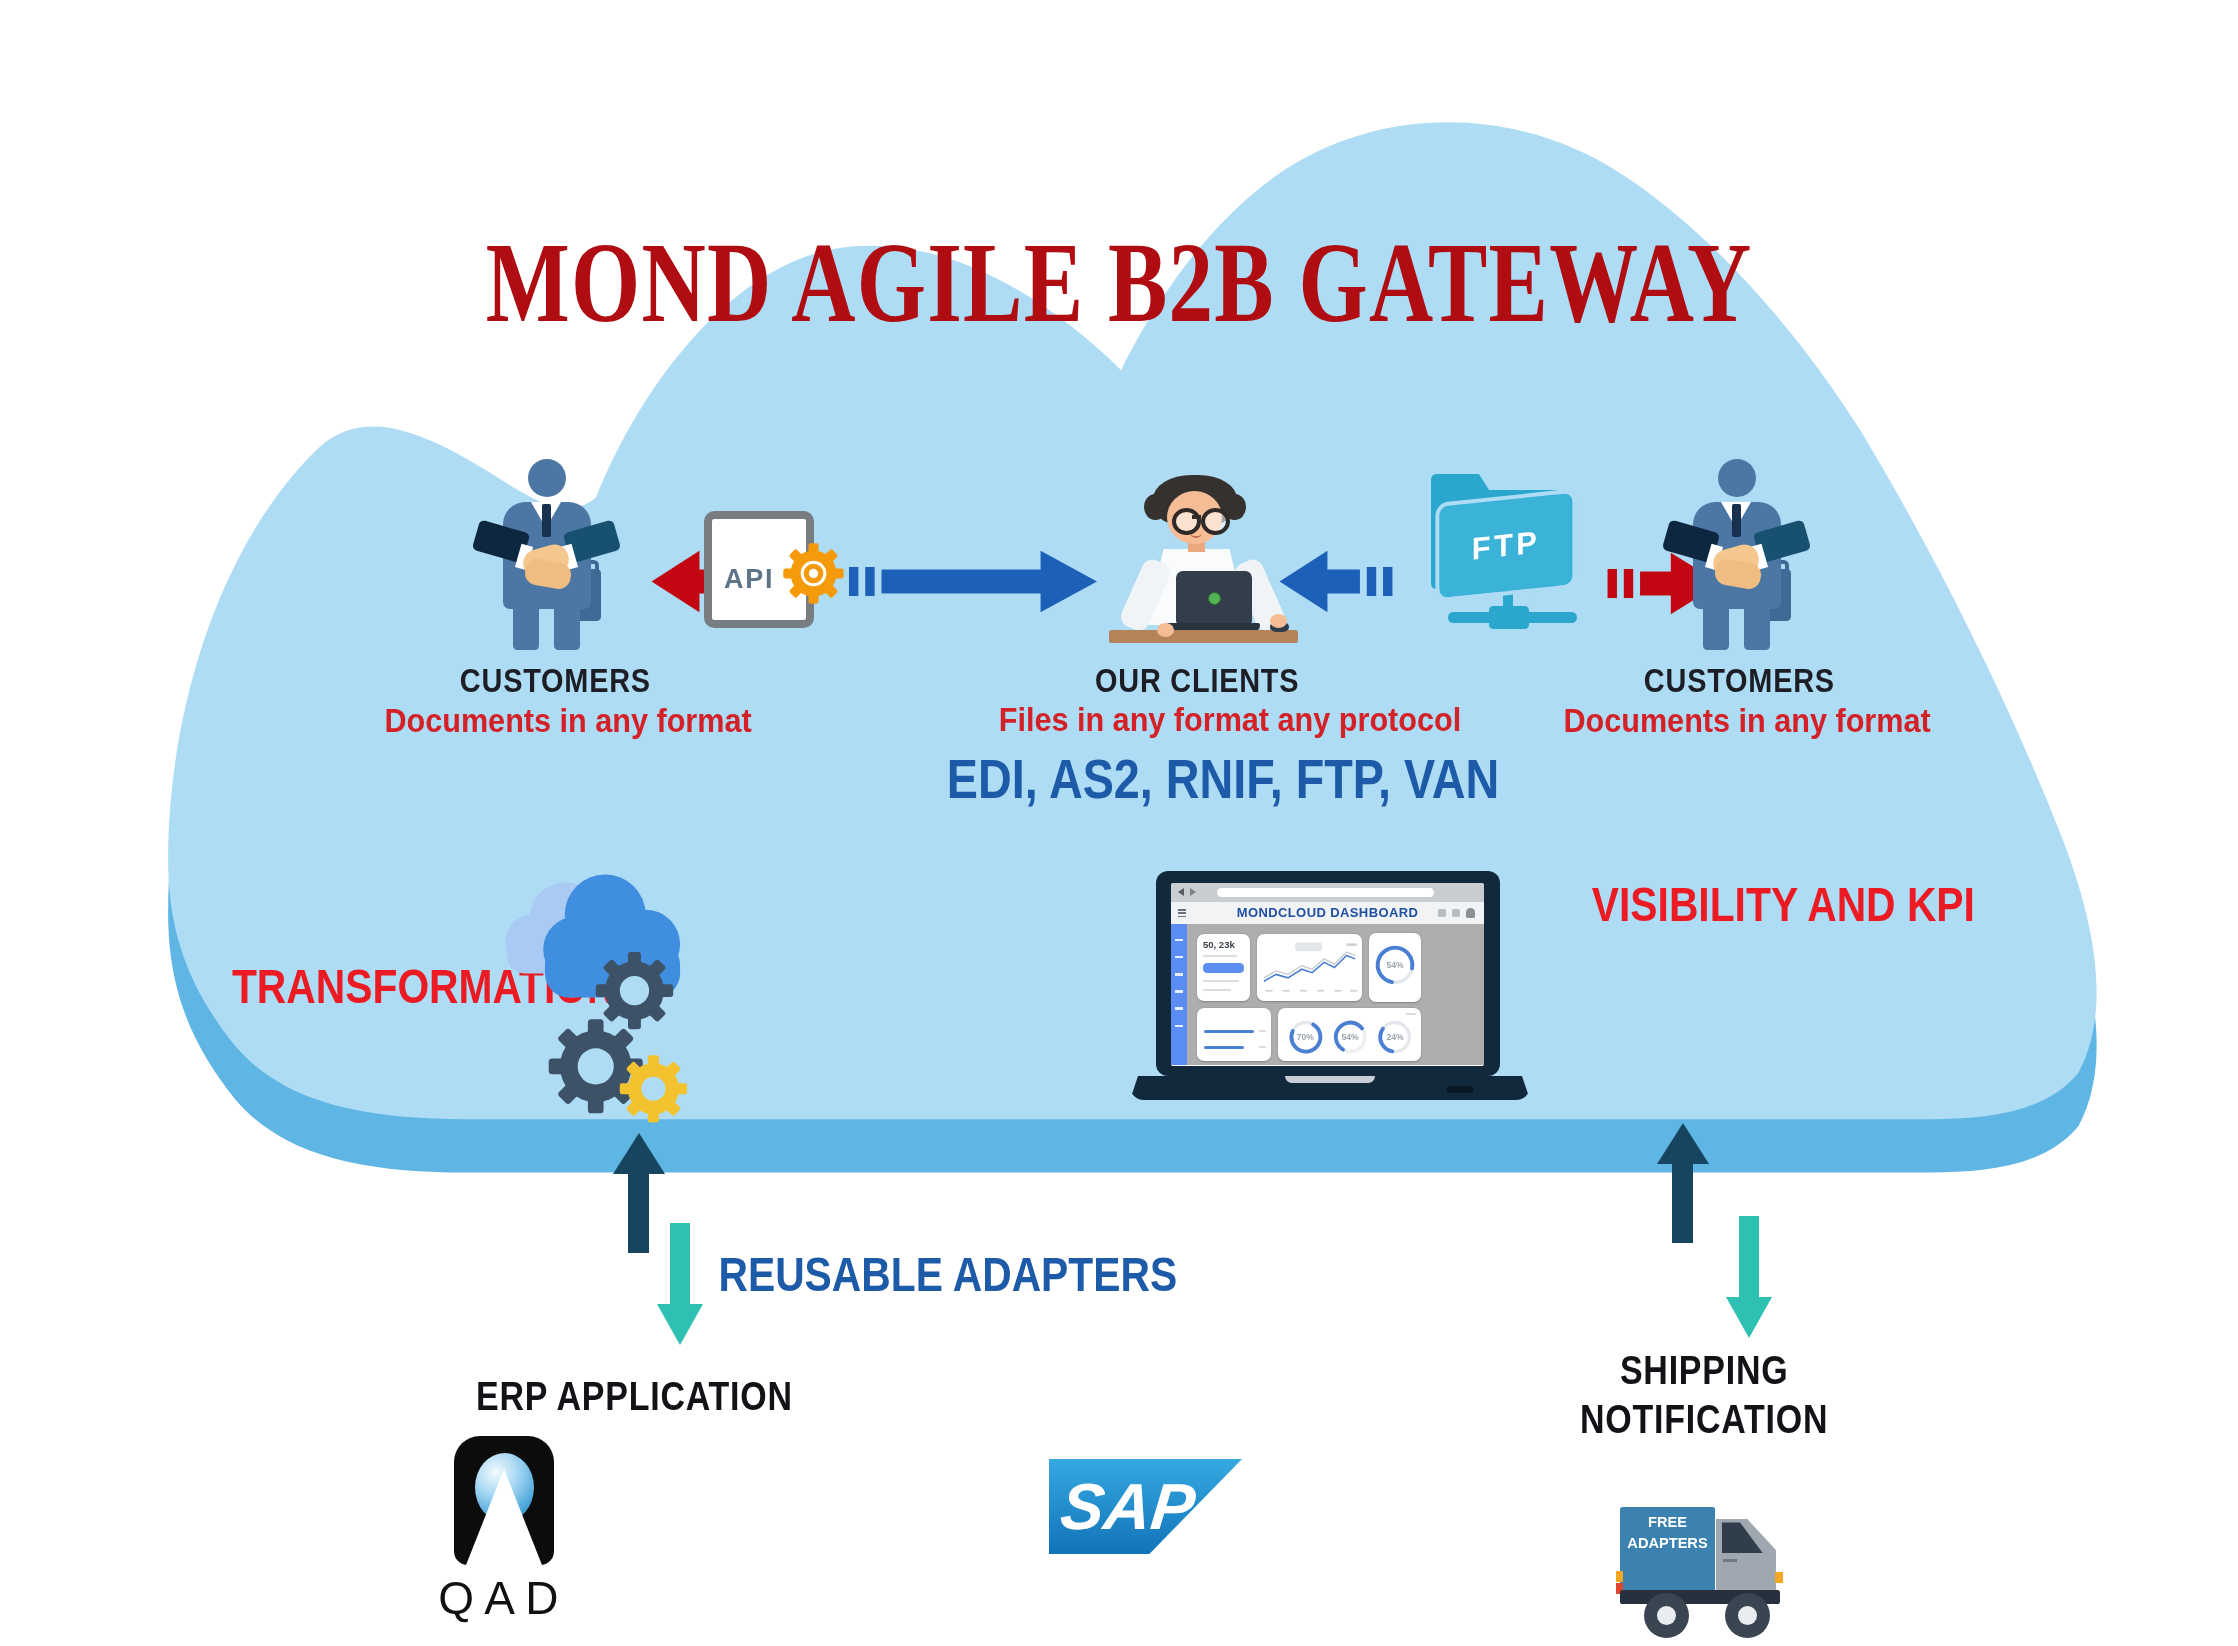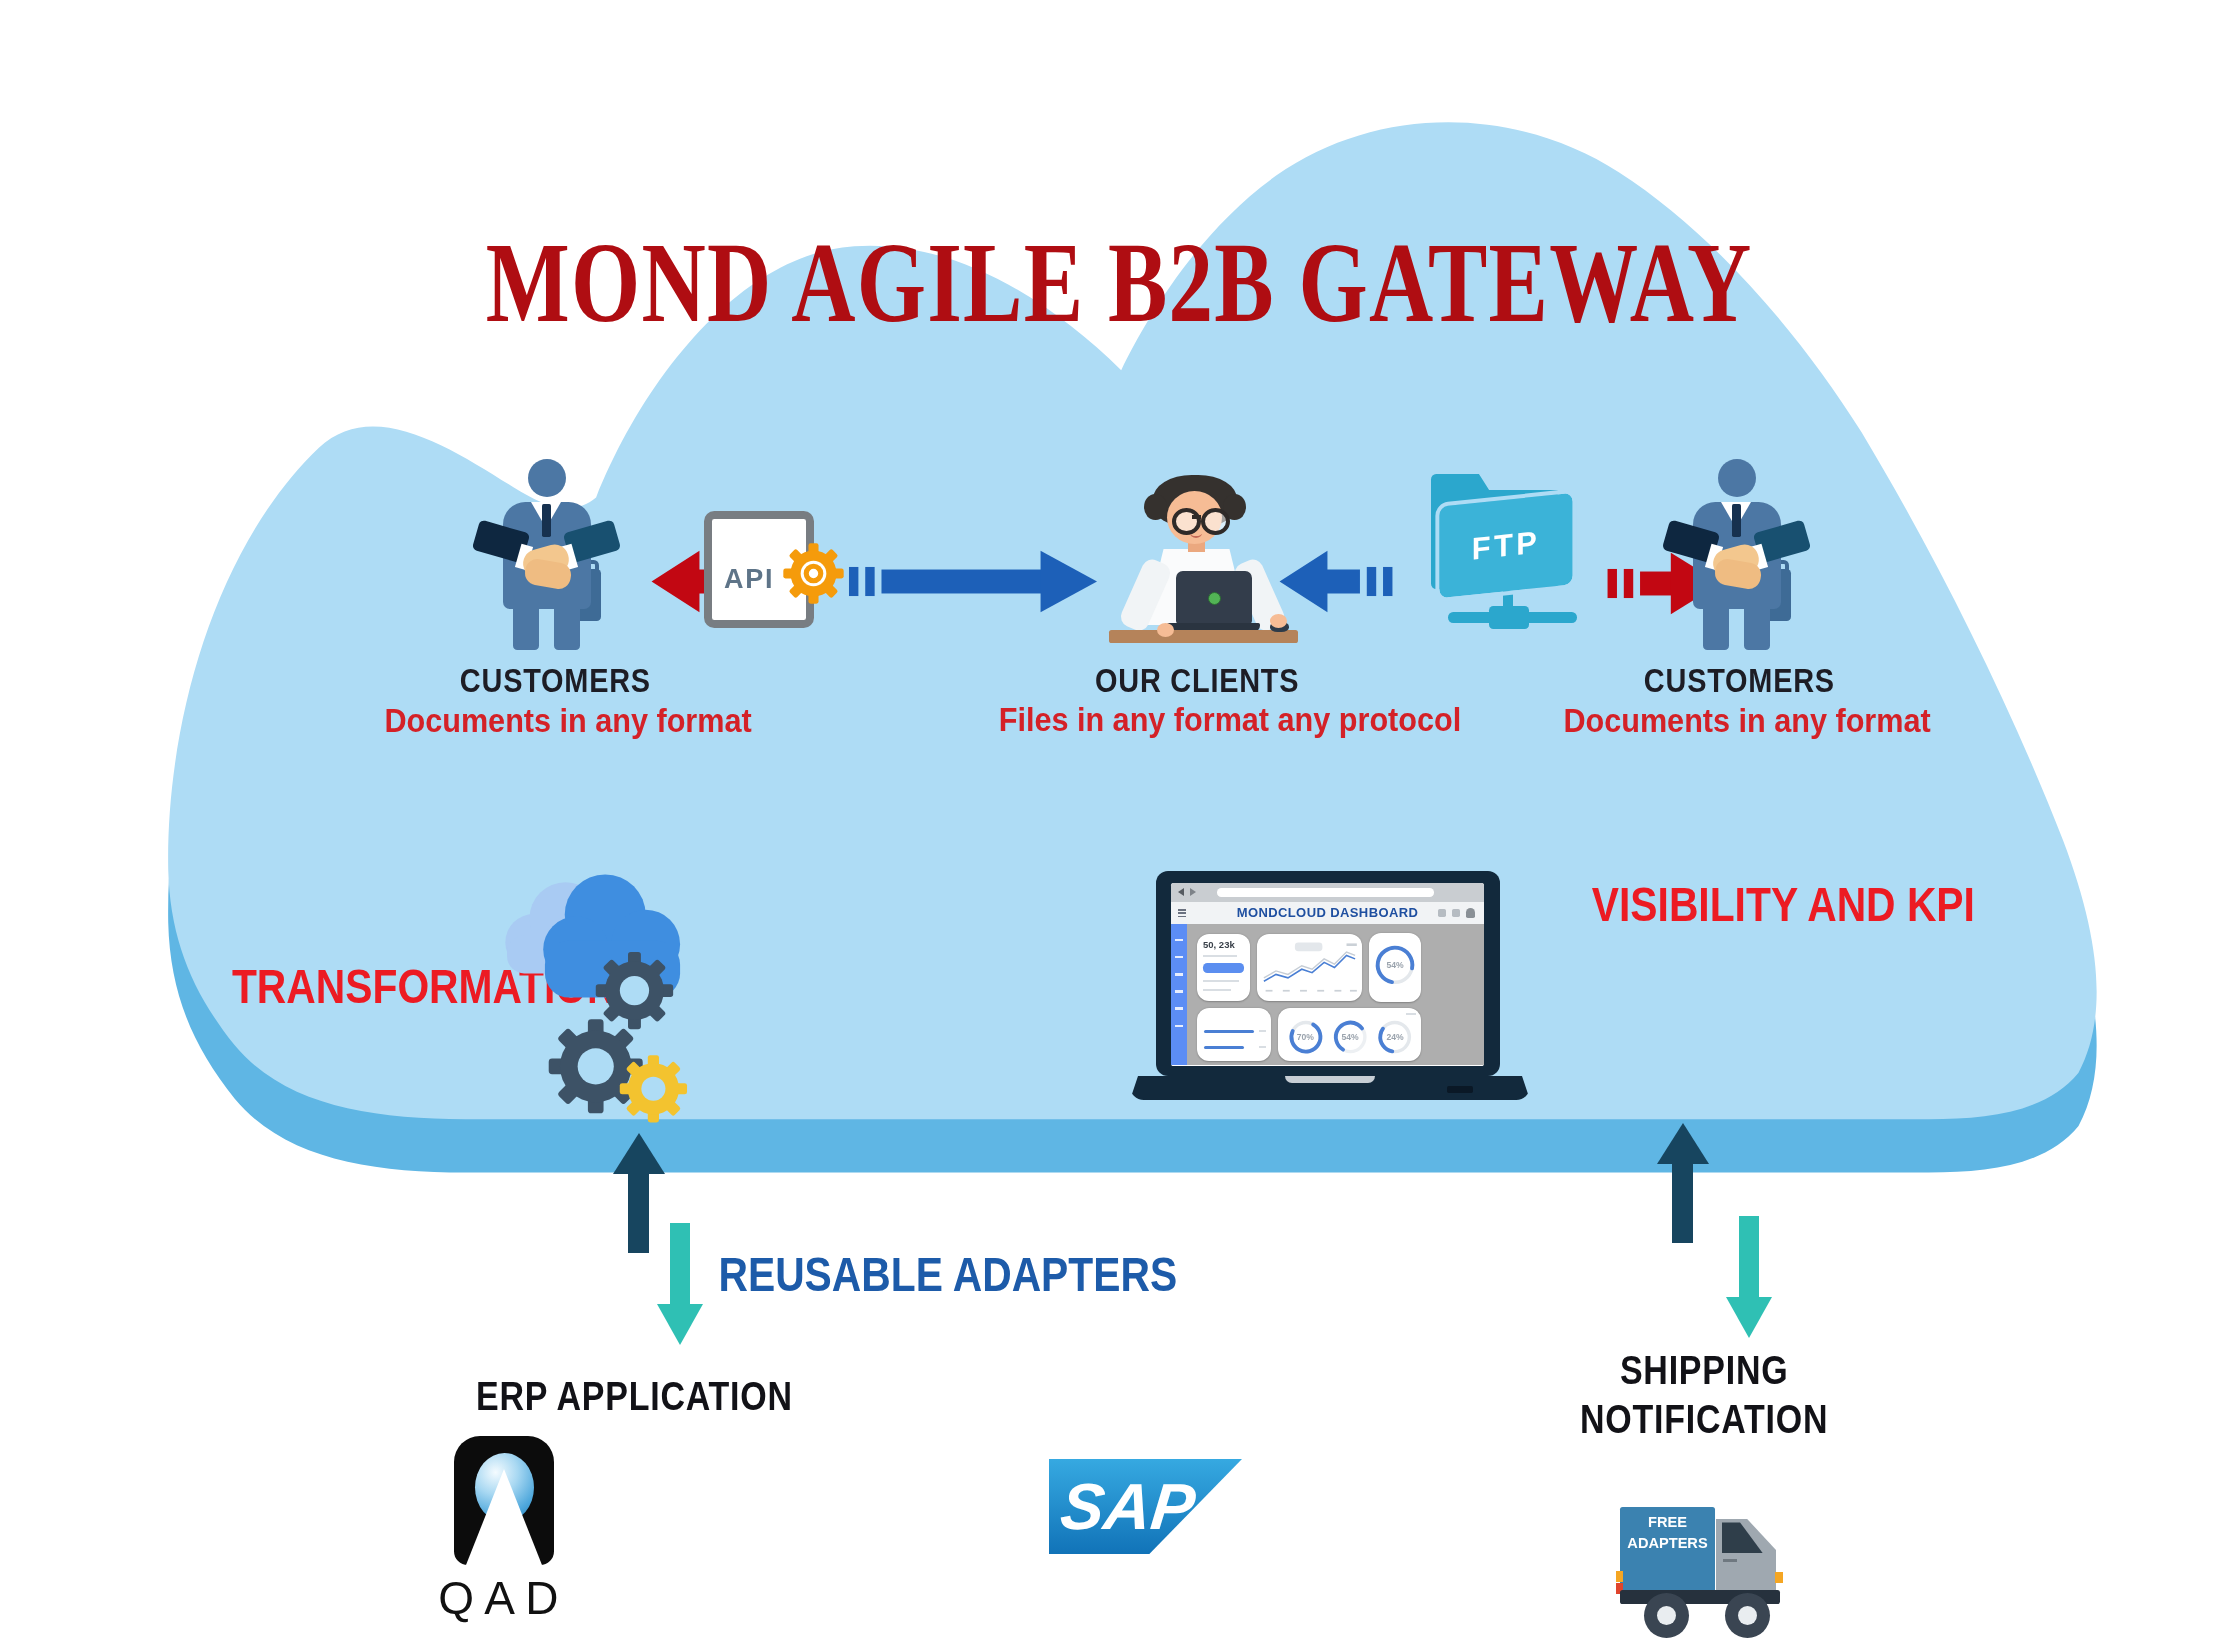--- a/index.html
+++ b/index.html
@@ -97,21 +97,21 @@
   .br-fwd{position:absolute;left:19px;top:5.2px;width:0;height:0;border-top:4.3px solid transparent;border-bottom:4.3px solid transparent;border-left:6.9px solid #7E8389;}
   .br-pill{position:absolute;left:46px;top:5.2px;width:217px;height:8.6px;background:#fff;border-radius:4.3px;}
   .db-titlebar{position:absolute;left:0;top:19px;width:100%;height:22.4px;background:#F1F3F5;}
   .db-title{position:absolute;left:0;top:3.4px;width:100%;text-align:center;font-weight:700;font-size:13px;color:#1F4FA0;letter-spacing:0.4px;}
   .db-burger i{display:block;width:8.6px;height:1.7px;background:#6B7280;margin:1.7px 0;}
   .db-ico{position:absolute;width:7.7px;height:7.7px;background:#B6BCC2;border-radius:1.7px;}
   .db-bell{position:absolute;right:8.6px;top:6px;width:9.5px;height:9.5px;background:#8A9096;border-radius:50% 50% 20% 20%;}
   .db-content{position:absolute;left:0;top:41px;width:100%;height:141px;background:#AEAEAE;}
   .db-side{position:absolute;left:0;top:0;width:15.5px;height:100%;background:#5C8DF5;}
   .db-side i{display:block;width:7.7px;height:2.6px;background:rgba(255,255,255,.85);margin:14.6px auto 0;}
-  .card{position:absolute;background:#fff;border-radius:12px;box-shadow:0 0.9px 1.7px rgba(0,0,0,.25);}
+  .card{position:absolute;background:#fff;border-radius:7px;box-shadow:0 0.9px 1.7px rgba(0,0,0,.25);}
   .stat-val{position:absolute;left:6px;top:4.3px;font-weight:700;font-size:9.5px;color:#394049;}
   .gline{position:absolute;height:1.7px;background:#D9DEE3;}
   .stat-btn{position:absolute;left:6px;top:29px;width:41px;height:9.5px;background:#5B8EF0;border-radius:4.3px;}
   .gauge-lbl{position:absolute;width:100%;text-align:center;font-weight:700;font-size:8.6px;color:#9AA3AD;}
   .bar-line{position:absolute;height:2.6px;background:#4A7FD4;border-radius:1.7px;}
 
   
   .lt-base{position:absolute;left:0;top:205px;width:400px;height:24px;background:#12293C;
            clip-path:polygon(2% 0,98% 0,100% 100%,0 100%);border-radius:0 0 13.8px 13.8px;}
   .lt-notch{position:absolute;left:155px;top:205px;width:90px;height:6.9px;background:#C7CED5;border-radius:0 0 6.9px 6.9px;}
@@ -293,20 +293,23 @@
   </div>
   <div class="abs ctr" style="left:362px;width:413px;top:701px">
     <span class="lbl-red cond9">Documents in any format</span>
   </div>
 
   <div class="abs ctr" style="left:1068px;width:258px;top:661px">
     <span class="lbl-black cond">OUR CLIENTS</span>
   </div>
   <div class="abs ctr" style="left:928px;width:603px;top:700px">
     <span class="lbl-red cond9">Files in any format any protocol</span>
+  </div>
+  <div class="abs ctr" style="left:878px;width:689px;top:747px">
+    <span class="lbl-blue-big cond">EDI, AS2, RNIF, FTP, VAN</span>
   </div>
 
   <div class="abs ctr" style="left:1610px;width:258px;top:661px">
     <span class="lbl-black cond">CUSTOMERS</span>
   </div>
   <div class="abs ctr" style="left:1541px;width:413px;top:701px">
     <span class="lbl-red cond9">Documents in any format</span>
   </div>
 
   <div class="abs ctr" style="left:198px;width:431px;top:959px">

